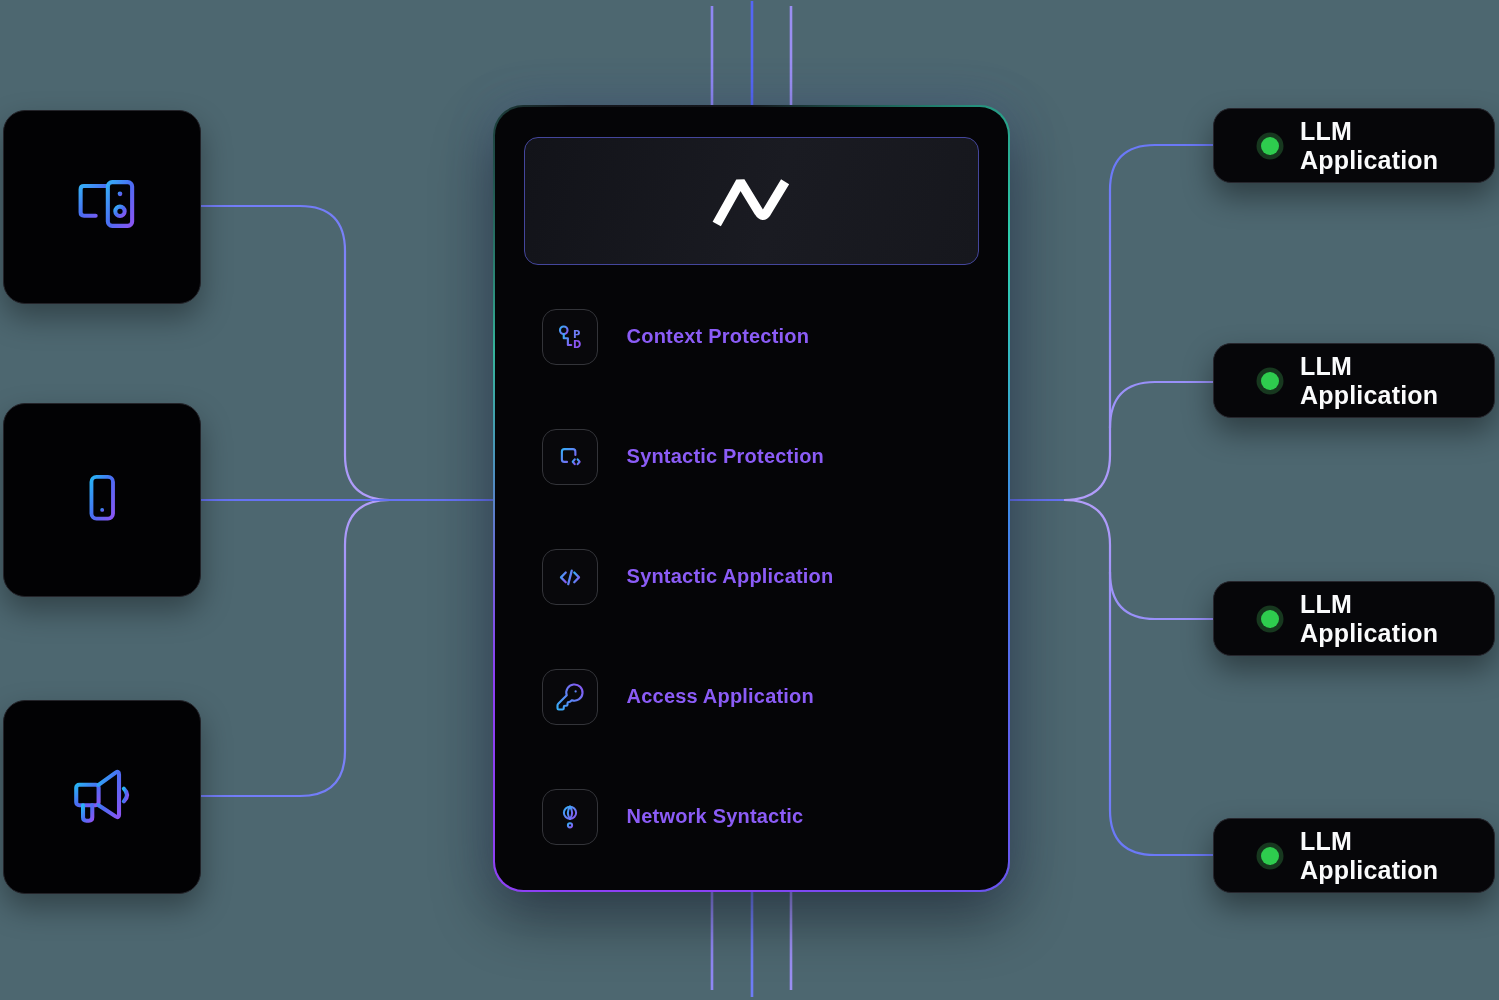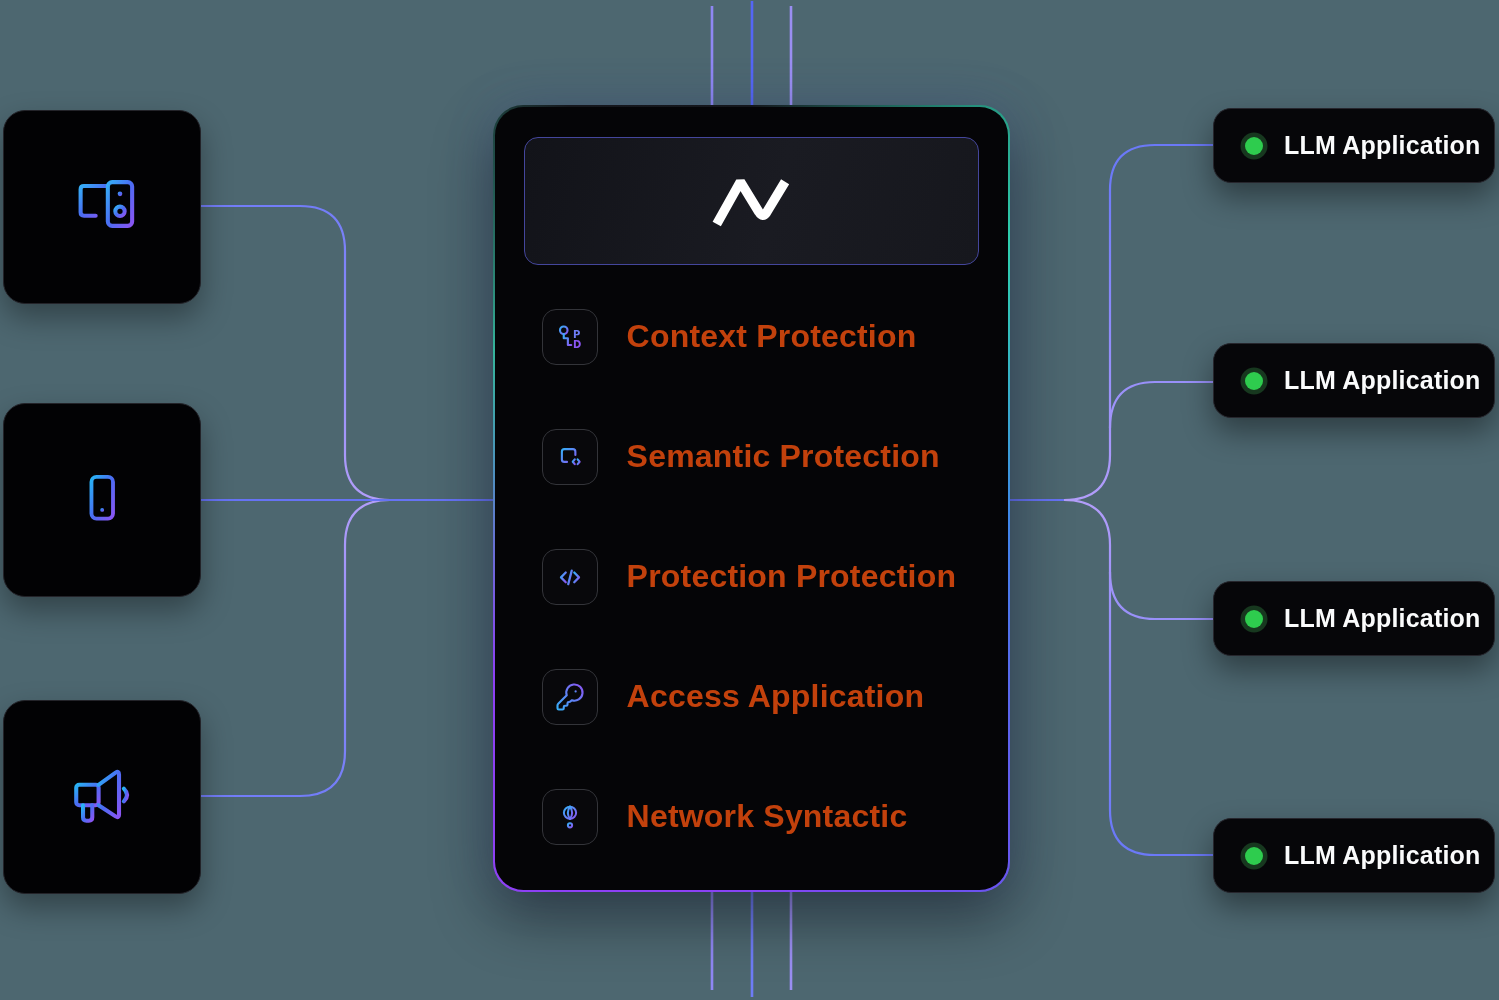--- a/index.html
+++ b/index.html
@@ -23,26 +23,26 @@
   .gateway{position:relative;width:100%;height:100%;border-radius:28.5px;background:#050507;}
 
   .logo-box{position:absolute;left:29px;right:29px;top:30px;height:128px;border-radius:14px;
             border:1.5px solid #44469c;box-sizing:border-box;
             background:linear-gradient(105deg,#121319 0%,#1a1b22 55%,#16171d 100%);
             display:flex;align-items:center;justify-content:center;}
 
   .row{position:absolute;left:47px;right:18px;height:56px;display:flex;align-items:center;}
   .tile{width:56px;height:56px;border-radius:14px;border:1.4px solid #333439;box-sizing:border-box;
         background:#08080b;display:flex;align-items:center;justify-content:center;flex:0 0 auto;}
-  .row-label{margin-left:29px;font-size:32px;font-weight:600;color:#c2410c;letter-spacing:.2px;}
+  .row-label{margin-left:29px;font-size:20px;font-weight:600;color:#8b5cf6;letter-spacing:.2px;}
 
   
   .app-box{position:absolute;left:1213px;width:282px;height:75px;border-radius:18px;
            background:#060609;border:1px solid #26262d;box-sizing:border-box;z-index:2;
-           display:flex;align-items:center;padding-left:31px;
+           display:flex;align-items:center;padding-left:47px;
            box-shadow:0 14px 30px rgba(0,0,0,.4);}
   .status-dot{width:18px;height:18px;border-radius:50%;background:#2ecc4e;flex:0 0 auto;
               box-shadow:0 0 0 4.5px #17381f;}
   .app-label{margin-left:21px;font-size:25px;font-weight:600;color:#fafbfc;letter-spacing:.2px;}
 </style>
 </head>
 <body>
 
 <div class="canvas">
 
@@ -179,40 +179,40 @@
             </linearGradient>
               </defs>
             <g stroke="url(#gc2)" stroke-width="1.7" stroke-linecap="round" stroke-linejoin="round">
               <path d="M9.6 15.9 H7.5 Q5.5 15.9 5.5 13.9 V7.7 Q5.5 5.7 7.5 5.7 H14.3 Q16.3 5.7 16.3 7.7 V10.3"></path>
               <path d="M11.7 15.9 H13.1"></path>
               <path d="M15.8 13.9 L14.2 15.8 L15.8 17.7"></path>
               <path d="M18.1 13.9 L19.7 15.8 L18.1 17.7"></path>
             </g>
           </svg>
         </span>
-        <span class="row-label">Semantic Protection</span>
+        <span class="row-label">Syntactic Protection</span>
       </div>
 
       <div class="row" style="top:442px">
         <span class="tile">
           <svg width="30" height="30" viewBox="0 0 24 24" fill="none">
             <defs>
                 <linearGradient id="gc3" x1="0" y1="0" x2="1" y2="1">
               <stop offset="0" stop-color="#35aef7"></stop>
                   <stop offset="1" stop-color="#8b55f3"></stop>
             </linearGradient>
               </defs>
             <g stroke="url(#gc3)" stroke-width="1.8" stroke-linecap="round" stroke-linejoin="round">
               <path d="M8.6 8.4 L4.8 12.3 L8.6 16.2"></path>
               <path d="M15.4 8.4 L19.2 12.3 L15.4 16.2"></path>
               <path d="M13.4 6.9 L10.6 17.7"></path>
             </g>
           </svg>
         </span>
-        <span class="row-label">Protection Protection</span>
+        <span class="row-label">Syntactic Application</span>
       </div>
 
       <div class="row" style="top:562px">
         <span class="tile">
           <svg width="30" height="30" viewBox="0 0 24 24" fill="none">
             <defs>
                 <linearGradient id="gc4" x1="0" y1="1" x2="1" y2="0">
               <stop offset="0" stop-color="#35aef7"></stop>
                   <stop offset="1" stop-color="#8b55f3"></stop>
             </linearGradient>

